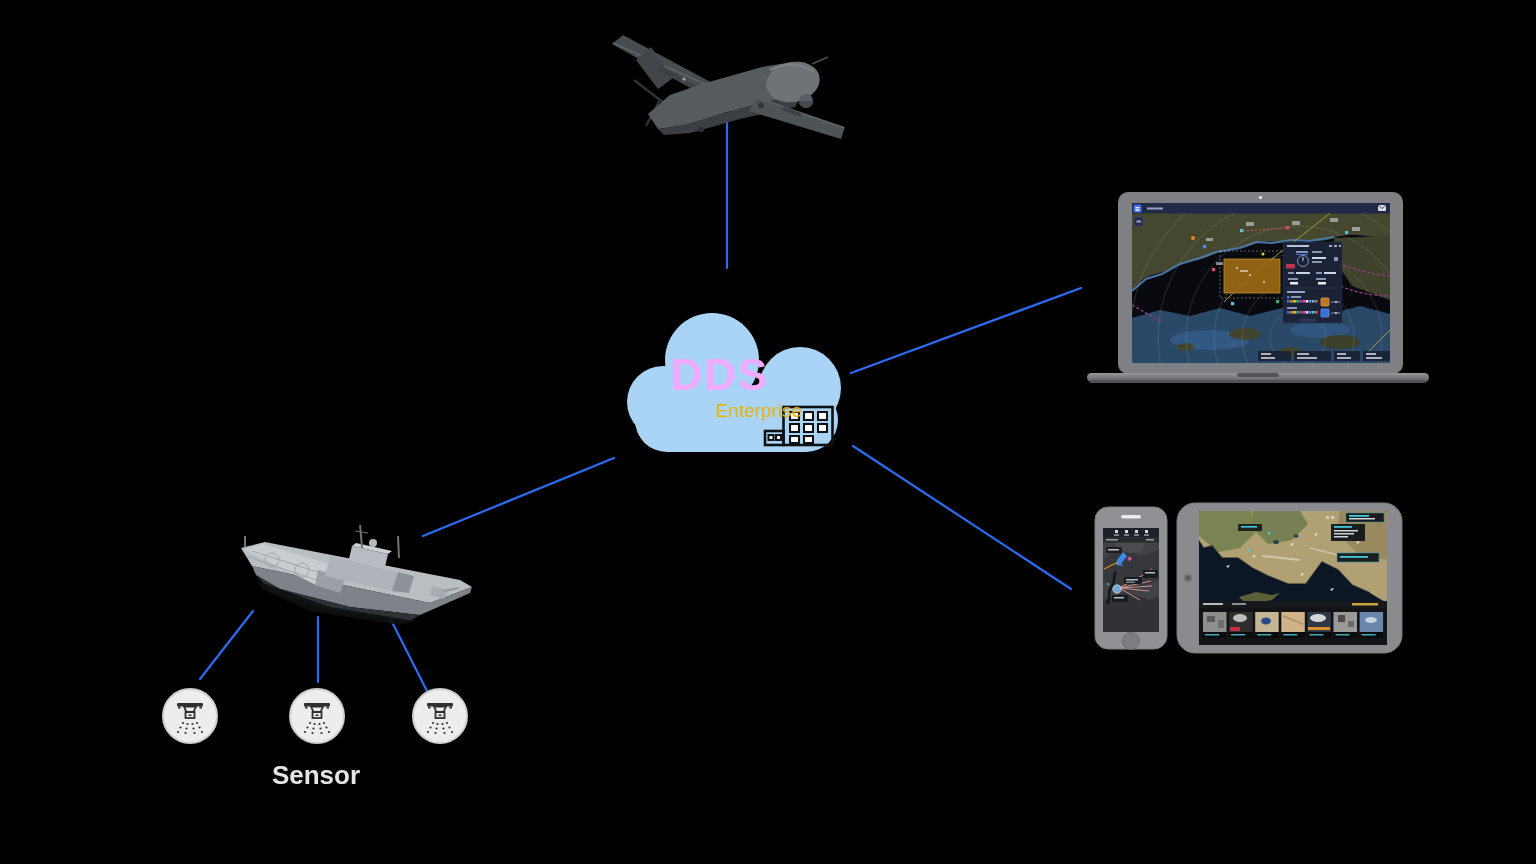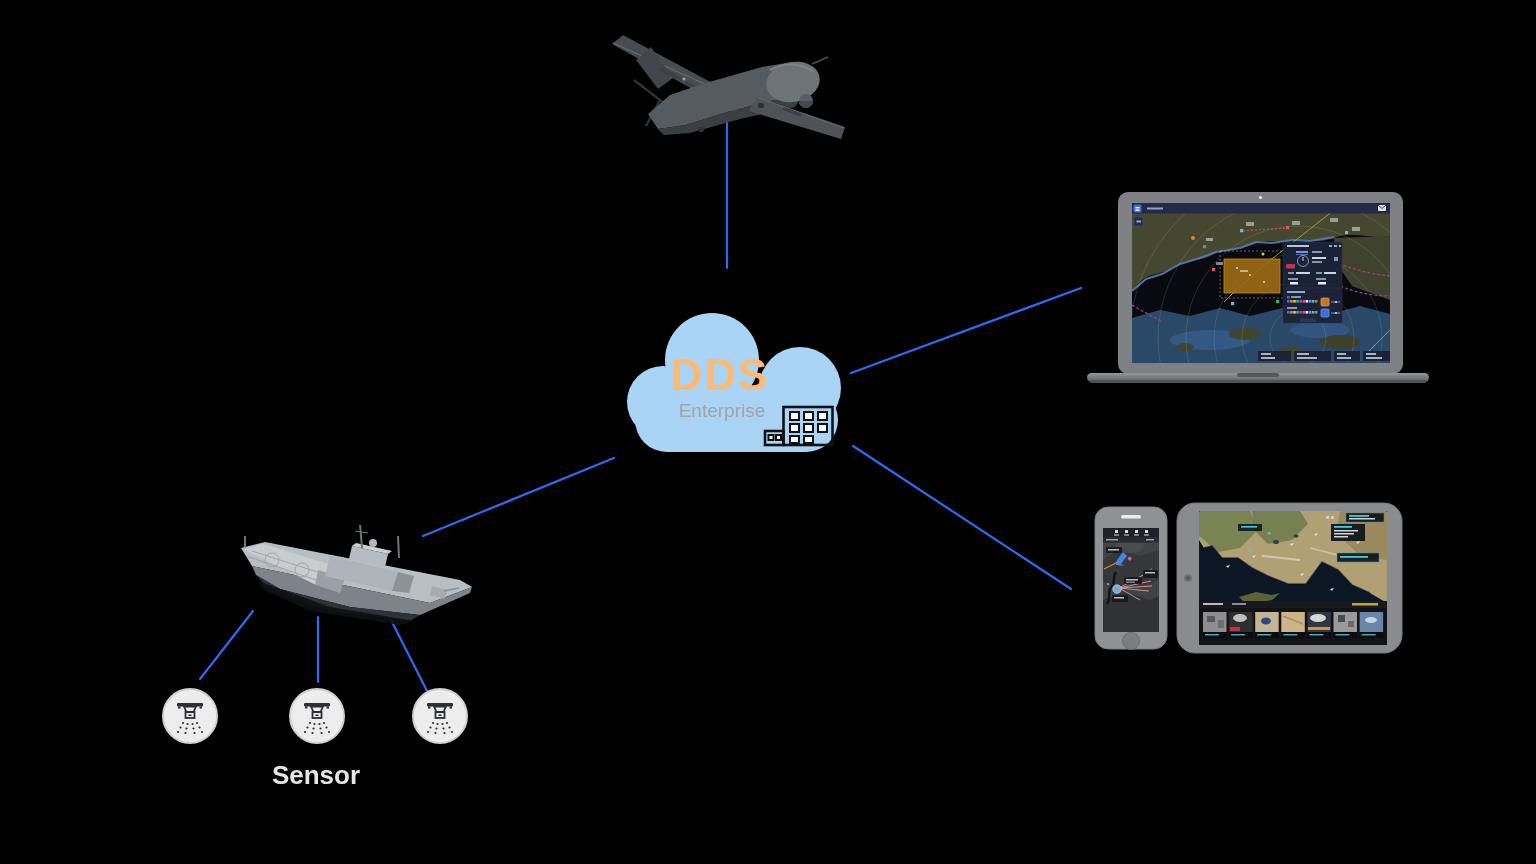--- a/index.html
+++ b/index.html
@@ -1,23 +1,23 @@
 <!DOCTYPE html>
 <html><head>
 <meta charset="utf-8">
 <style>
   html,body{margin:0;padding:0;background:#000;}
   .canvas{position:relative;width:1536px;height:864px;background:#000;overflow:hidden;
           font-family:"Liberation Sans",sans-serif;}
   .abs{position:absolute;}
   svg{display:block;}
   .cloud-title{left:640px;top:350px;width:160px;text-align:center;
-               font-size:44px;font-weight:bold;letter-spacing:2px;color:#fdba74;z-index:4;}
-  .cloud-subtitle{left:642px;top:400px;width:160px;text-align:center;
-                  font-size:19px;font-weight:500;color:#a3a3a3;z-index:4;}
+               font-size:44px;font-weight:bold;letter-spacing:2px;color:#f0abfc;z-index:4;}
+  .cloud-subtitle{left:642px;top:400px;width:160px;text-align:right;
+                  font-size:19px;font-weight:500;color:#eab308;z-index:4;}
   .sensor-label{left:236px;top:760px;width:160px;text-align:center;
                 font-size:26px;font-weight:bold;color:#e5e5e5;z-index:4;}
   .z1{z-index:1}.z2{z-index:2}
 </style>
 </head>
 <body>
 
 <div class="canvas">
 
   <svg class="abs z1" style="left:0;top:0;" width="1536" height="864" viewBox="0 0 1536 864">

